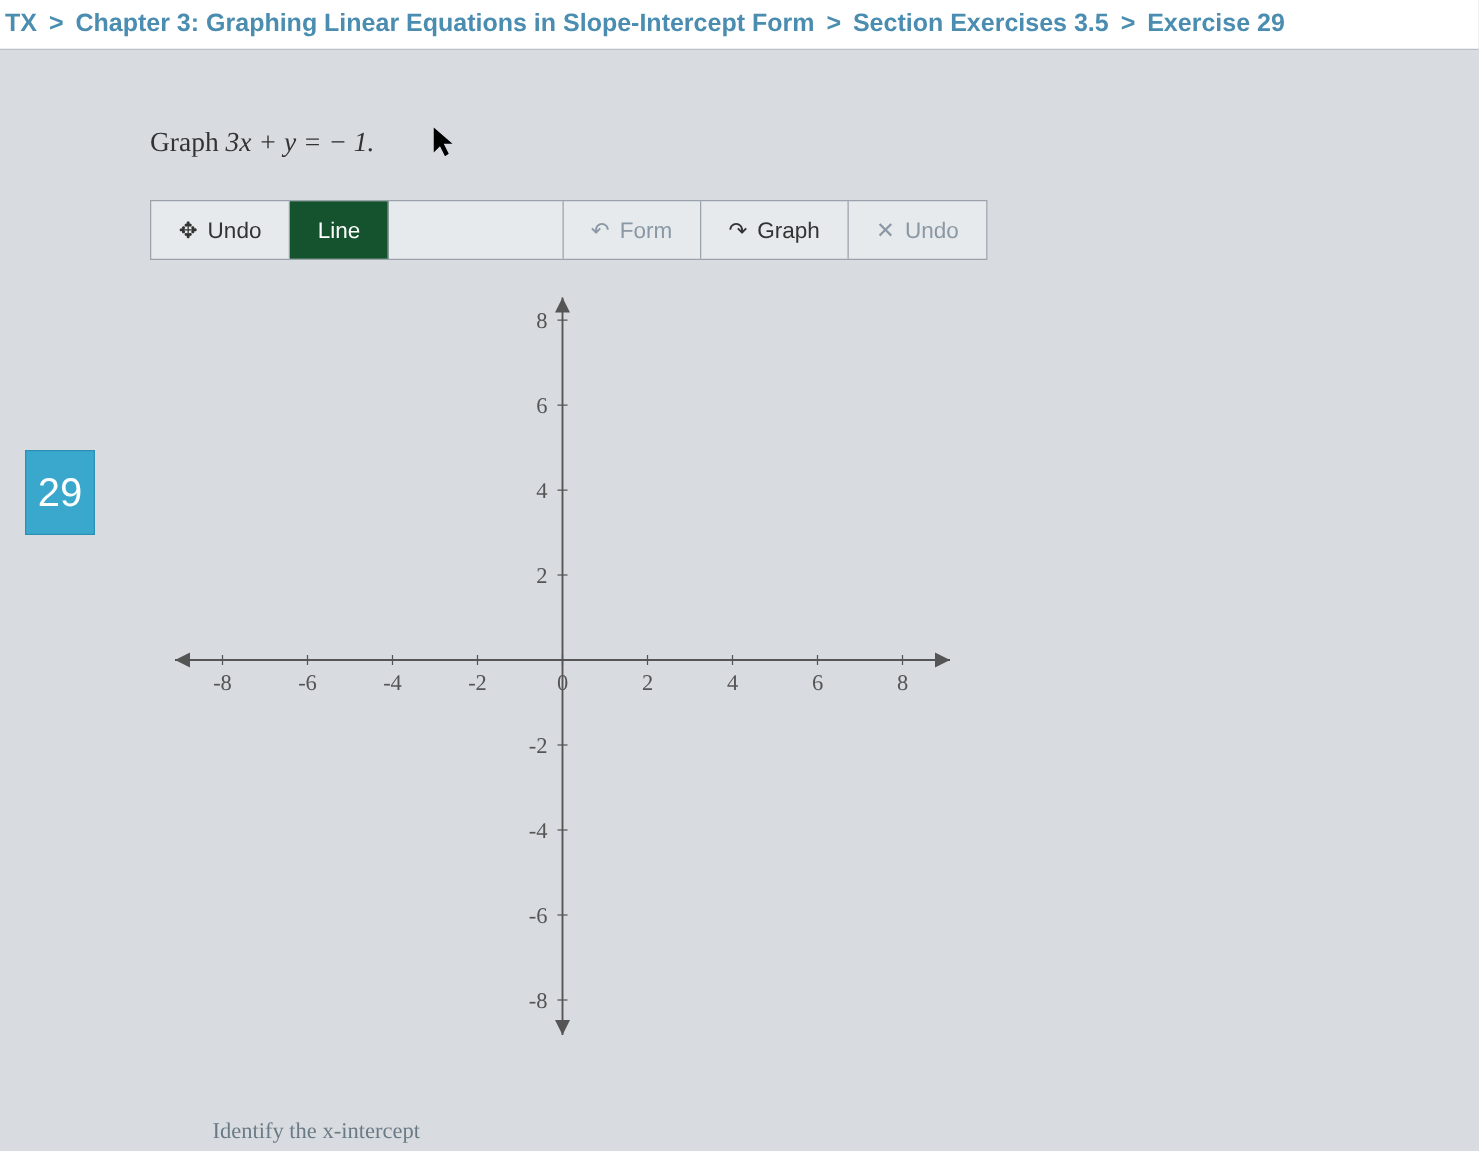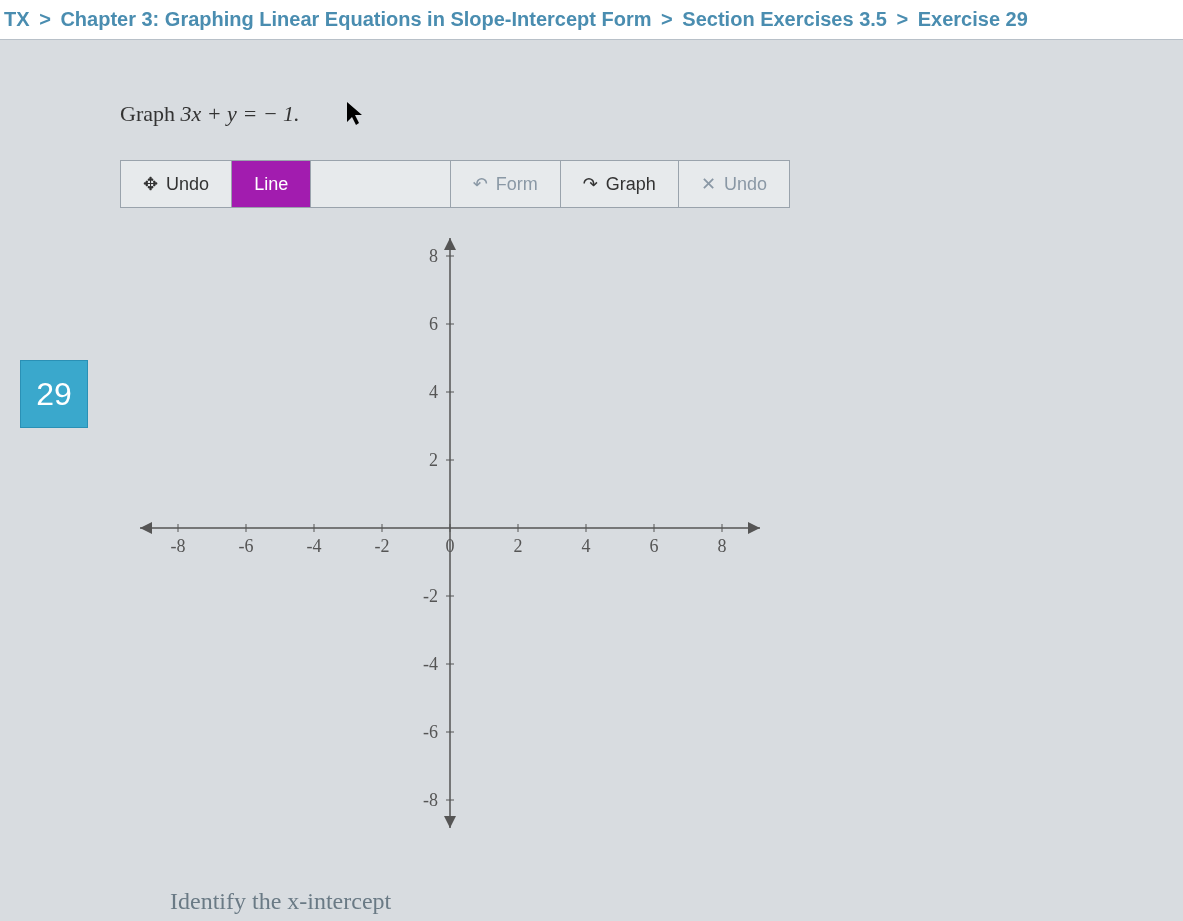--- a/index.html
+++ b/index.html
@@ -22,21 +22,21 @@
     .breadcrumb span { color: #4a8db0; }
     .breadcrumb .sep { color: #4a8db0; margin: 0 4px; }
     .content {
       position: relative;
       padding: 60px 0 0 120px;
     }
     .problem-badge {
       position: absolute;
       left: 20px;
       top: 320px;
-      width: 68px;
+      width: 56px;
       height: 68px;
       background: #3aa8cc;
       color: #fff;
       font-size: 32px;
       font-weight: 500;
       display: flex;
       align-items: center;
       justify-content: center;
       border: 1px solid #2a90b5;
     }
@@ -66,21 +66,21 @@
       justify-content: center;
       padding: 0 22px;
       font-size: 18px;
       color: #333;
       border-right: 1px solid #9aa3ac;
       cursor: pointer;
       gap: 8px;
     }
     .tool-btn:last-child { border-right: none; }
     .tool-btn.active {
-      background: #a21caf;
+      background: #14532d;
       color: #fff;
     }
     .tool-btn.disabled {
       color: #8a98a5;
     }
     .tool-icon { font-size: 18px; }
     .graph-area {
       position: relative;
       width: 680px;
       height: 620px;
@@ -91,21 +91,21 @@
     }
     .axis-label {
       font-family: Georgia, serif;
       font-size: 18px;
       fill: #555;
     }
     .footer-text {
       position: absolute;
       left: 170px;
       bottom: 6px;
-      font-size: 24px;
+      font-size: 18px;
       color: #6a7a85;
       font-family: Georgia, serif;
     }
   </style>
 </head>
 <body>
 
 <div class="breadcrumb">
   <span>TX</span>
   <span class="sep">&gt;</span>

